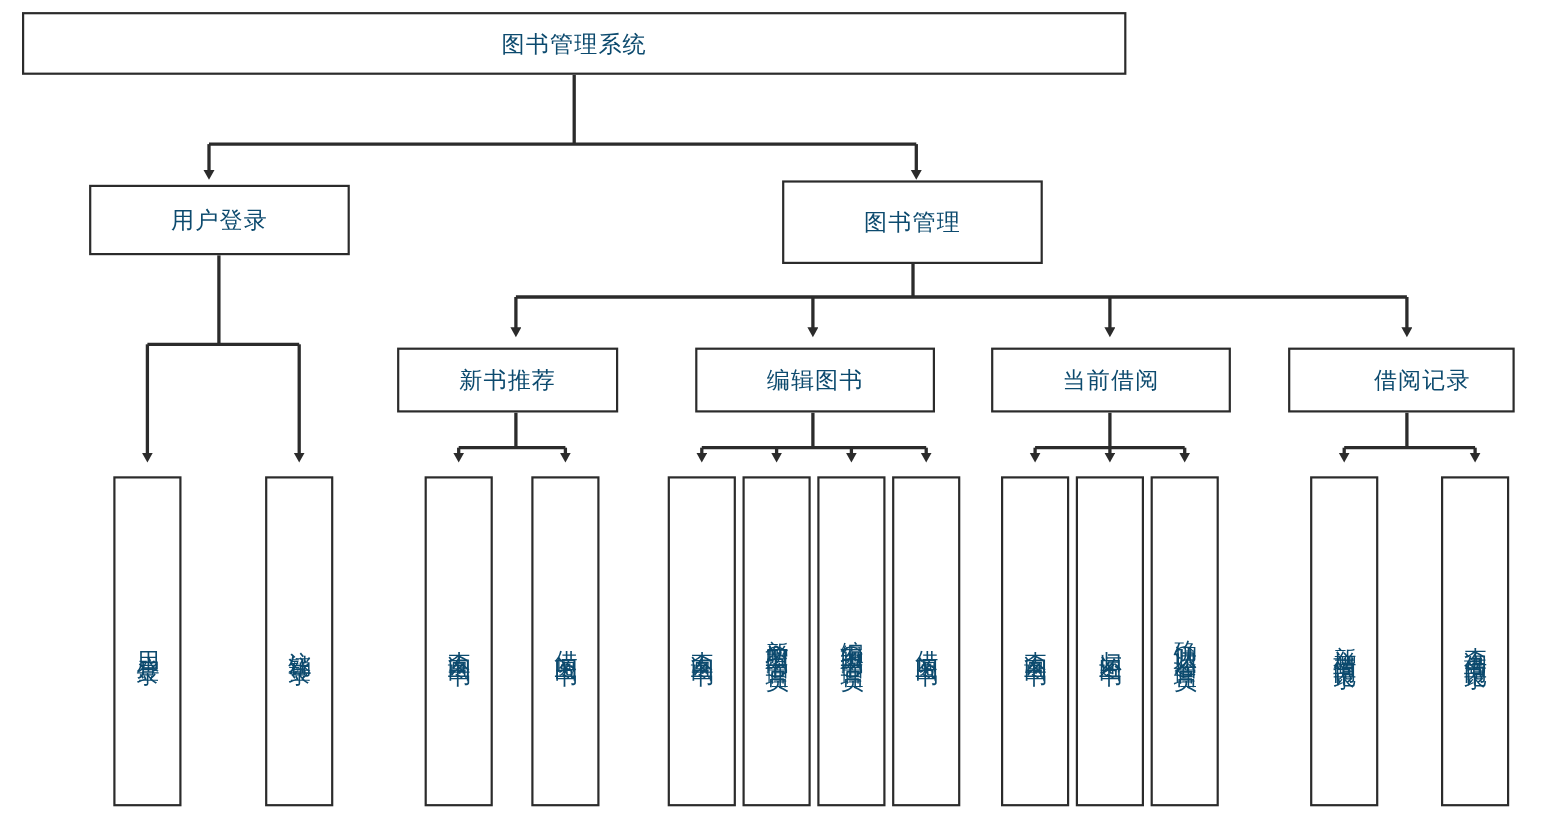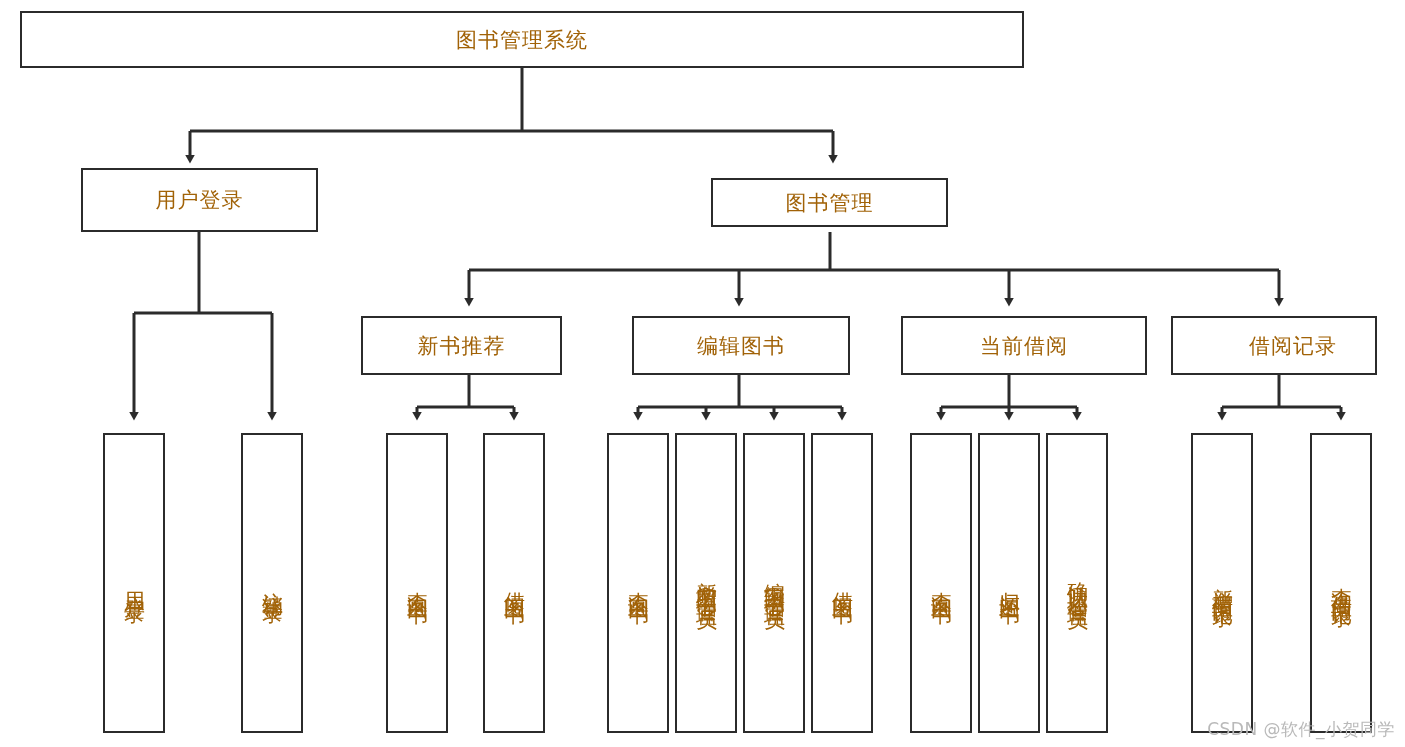--- a/index.html
+++ b/index.html
@@ -26,21 +26,21 @@
     pointer-events: none;
   }
   .node {
     position: absolute;
     box-sizing: border-box;
     border: 2px solid #2b2b2b;
     background: #ffffff;
     display: flex;
     align-items: center;
     justify-content: center;
-    color: #a16207;
+    color: #0c4a6e;
   }
   .node.horiz {
     font-size: 21px;
     letter-spacing: 1px;
   }
   .node.vert {
     font-size: 21px;
     padding-top: 6px;
     padding-bottom: 6px;
   }
@@ -117,31 +117,31 @@
     </g>
   </svg>
 
   <div class="node horiz" style="left:20px; top:11px; width:1004px; height:57px;">
     <span>图书管理系统</span>
   </div>
 
   <div class="node horiz" style="left:81px; top:168px; width:237px; height:64px;">
     <span>用户登录</span>
   </div>
-  <div class="node horiz" style="left:711px; top:178px; width:237px; height:49px;">
+  <div class="node horiz" style="left:711px; top:164px; width:237px; height:76px;">
     <span>图书管理</span>
   </div>
 
   <div class="node horiz" style="left:361px; top:316px; width:201px; height:59px;">
     <span>新书推荐</span>
   </div>
   <div class="node horiz" style="left:632px; top:316px; width:218px; height:59px;">
     <span>编辑图书</span>
   </div>
-  <div class="node horiz" style="left:901px; top:316px; width:246px; height:59px;">
+  <div class="node horiz" style="left:901px; top:316px; width:218px; height:59px;">
     <span>当前借阅</span>
   </div>
   <div class="node horiz" style="left:1171px; top:316px; width:206px; height:59px;padding-left:38px;">
     <span>借阅记录</span>
   </div>
 
   <div class="node vert" style="left:103px; top:433px; width:62px; height:300px;">
     <span class="vtext">用户登录</span>
   </div>
   <div class="node vert" style="left:241px; top:433px; width:62px; height:300px;">
@@ -178,15 +178,14 @@
     <span class="vtext">确认归还（管理员）</span>
   </div>
 
   <div class="node vert" style="left:1191px; top:433px; width:62px; height:300px;">
     <span class="vtext">新增借阅记录</span>
   </div>
   <div class="node vert" style="left:1310px; top:433px; width:62px; height:300px;">
     <span class="vtext">查询借阅记录</span>
   </div>
 
-  <div class="watermark">CSDN @软件_小贺同学</div>
 
 </div>
 
 </body></html>

